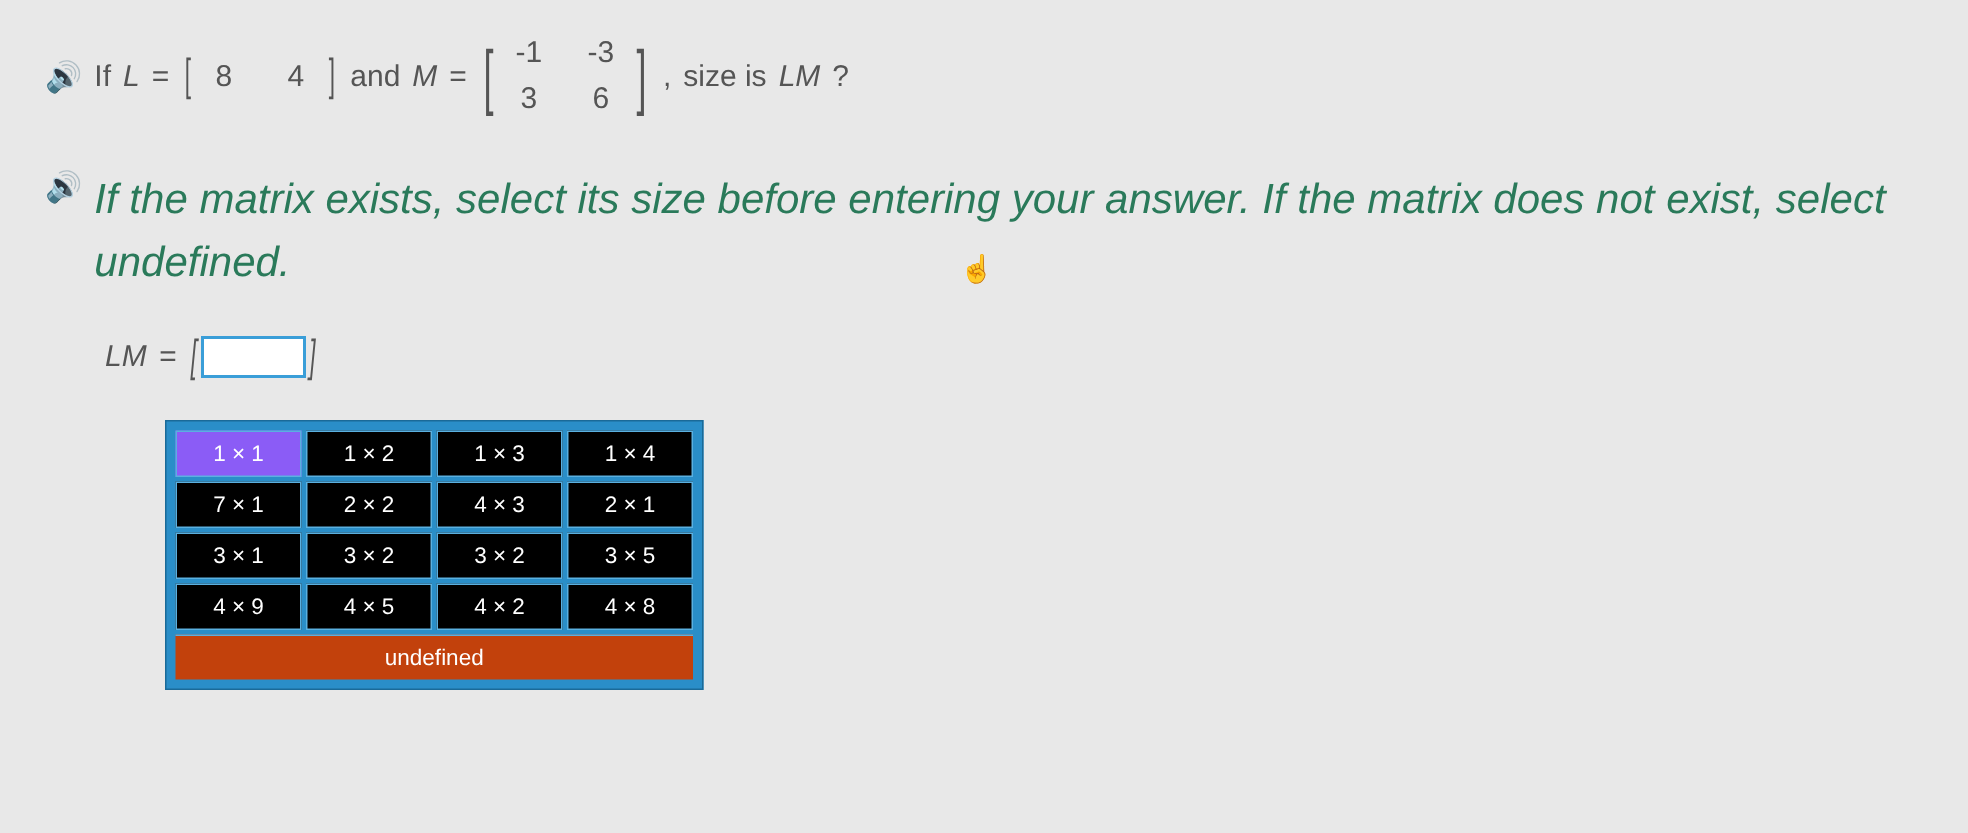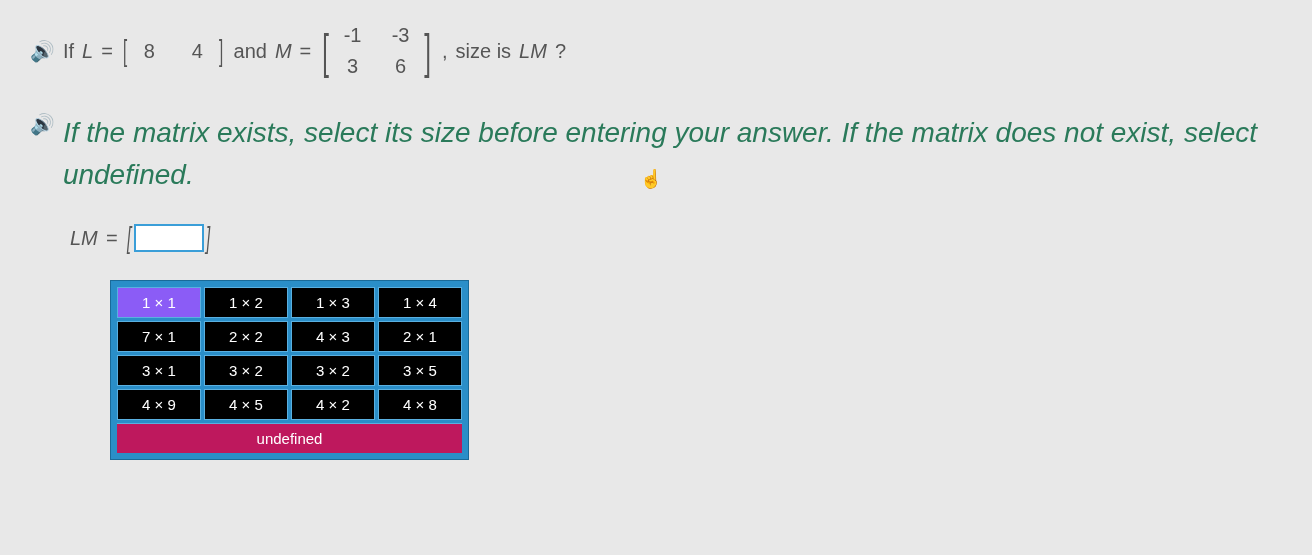--- a/index.html
+++ b/index.html
@@ -101,21 +101,21 @@
       text-align: center;
       padding: 6px 4px;
       font-size: 15px;
       cursor: pointer;
       border: 1px solid #5ab0e0;
     }
     .size-cell.selected {
       background: #8b5cf6;
     }
     .undefined-btn {
-      background: #be185d;
+      background: #c2410c;
       color: #fff;
       text-align: center;
       padding: 6px;
       font-size: 15px;
       cursor: pointer;
       border-top: 1px solid #5ab0e0;
     }
     .cursor-hand {
       position: absolute;
       left: 640px;

